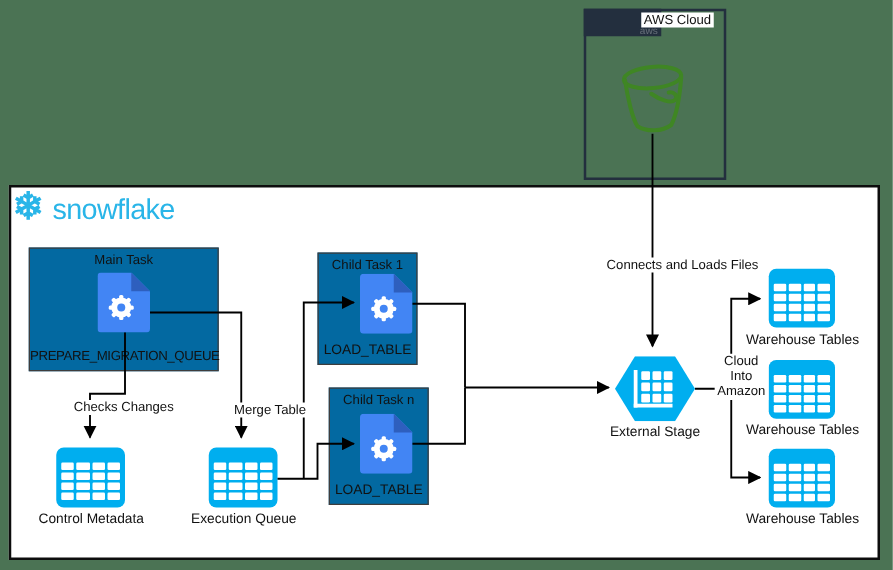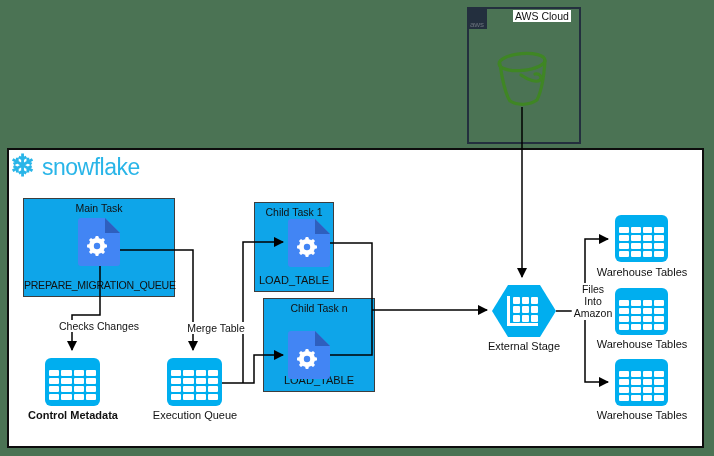--- a/index.html
+++ b/index.html
@@ -2,32 +2,32 @@
 <html><head>
 <meta charset="utf-8">
 <style>
   html,body{margin:0;padding:0;}
   body{font-family:"Liberation Sans",sans-serif;background:#4b7354;}
   #canvas{position:relative;width:714px;height:456px;background:#4b7354;overflow:hidden;}
   .abs{position:absolute;}
   
   #aws-box{left:467px;top:7px;width:114px;height:137px;border:2px solid #232F3E;box-sizing:border-box;}
   #aws-logo{left:467px;top:7px;width:20px;height:22px;background:#232F3E;color:rgba(255,255,255,.3);
-            font-size:8px;display:flex;align-items:flex-end;justify-content:center;}
+            font-size:8px;display:flex;align-items:flex-end;justify-content:center;padding-left:42px;}
   #sf-box{left:7px;top:148px;width:697px;height:300px;background:#fff;border:2px solid #0d0d0d;box-sizing:border-box;}
   #sf-logo-icon{left:10px;top:150px;font-size:30px;font-weight:bold;color:#29B5E8;line-height:32px;}
   #sf-brand{left:42px;top:154px;font-size:23px;color:#29B5E8;letter-spacing:-.5px;}
   
-  .task-box{background:#0ea5e9;border:1.5px solid #3d3d3d;box-sizing:border-box;}
+  .task-box{background:#0369a1;border:1.5px solid #3d3d3d;box-sizing:border-box;}
   .task-title{position:absolute;top:3px;left:0;width:100%;text-align:center;font-size:10.5px;color:#111;}
   .task-label{position:absolute;bottom:5px;left:0;width:100%;text-align:center;font-size:11px;color:#111;white-space:nowrap;}
   #main-task{left:23px;top:198px;width:152px;height:99px;}
   #main-task .task-label{font-size:10.6px;letter-spacing:-.3px;}
   #child-task-1{left:254px;top:202px;width:80px;height:90px;}
-  #child-task-n{left:263px;top:298px;width:112px;height:94px;}
+  #child-task-n{left:263px;top:310px;width:80px;height:94px;}
   
   .tbl{width:55px;height:48px;background:#00AEEF;border-radius:6px;padding:4px;box-sizing:border-box;}
   .tbl .grid{display:grid;height:30px;margin-top:8px;grid-template-columns:repeat(4,1fr);grid-template-rows:repeat(4,1fr);gap:2px;}
   .tbl .grid span{background:#fff;border-radius:1px;}
   .node-label{transform:translateX(-50%);font-size:11px;color:#111;white-space:nowrap;}
   
   .chip{transform:translateX(-50%);background:#fff;color:#111;font-size:10.5px;line-height:1.16;
         text-align:center;padding:0 2px;white-space:nowrap;z-index:5;margin-left:23px;}
   svg.overlay{position:absolute;left:0;top:0;pointer-events:none;z-index:4;}
   .icon-svg{display:block;}
@@ -119,21 +119,21 @@
         <span></span>
         <span></span>
         <span></span>
         <span></span>
         <span></span>
         <span></span>
         <span></span>
         <span></span>
       </div>
   </div>
-  <div class="abs node-label" style="left:73px;top:409px;font-weight:bold;">Control Metadata</div>
+  <div class="abs node-label" style="left:73px;top:409px;">Control Metadata</div>
 
   <div class="abs tbl" style="left:167px;top:358px;">
     <div class="grid">
         <span></span>
         <span></span>
         <span></span>
         <span></span>
         <span></span>
         <span></span>
         <span></span>
@@ -250,19 +250,20 @@
       <path d="M330,355 H372 V310"></path>
       <path d="M372,310 H487" marker-end="url(#arr)"></path>
       <path d="M556,311 H608" marker-end="url(#arr)"></path>
       <path d="M585,311 V239 H608" marker-end="url(#arr)"></path>
       <path d="M585,311 V382 H608" marker-end="url(#arr)"></path>
     </g>
   </svg>
 
   <div class="abs chip" style="left:76px;top:320px;">Checks Changes</div>
   <div class="abs chip" style="left:193px;top:322px;">Merge Table</div>
+  <div class="abs chip" style="left:523px;top:206px;">Connects and Loads Files</div>
   <div class="abs chip" style="left:570px;top:283px;">
-    <div>Files</div>
+    <div>Cloud</div>
     <div>Into</div>
     <div>Amazon</div>
   </div>
 
 </div>
 
 </body></html>

